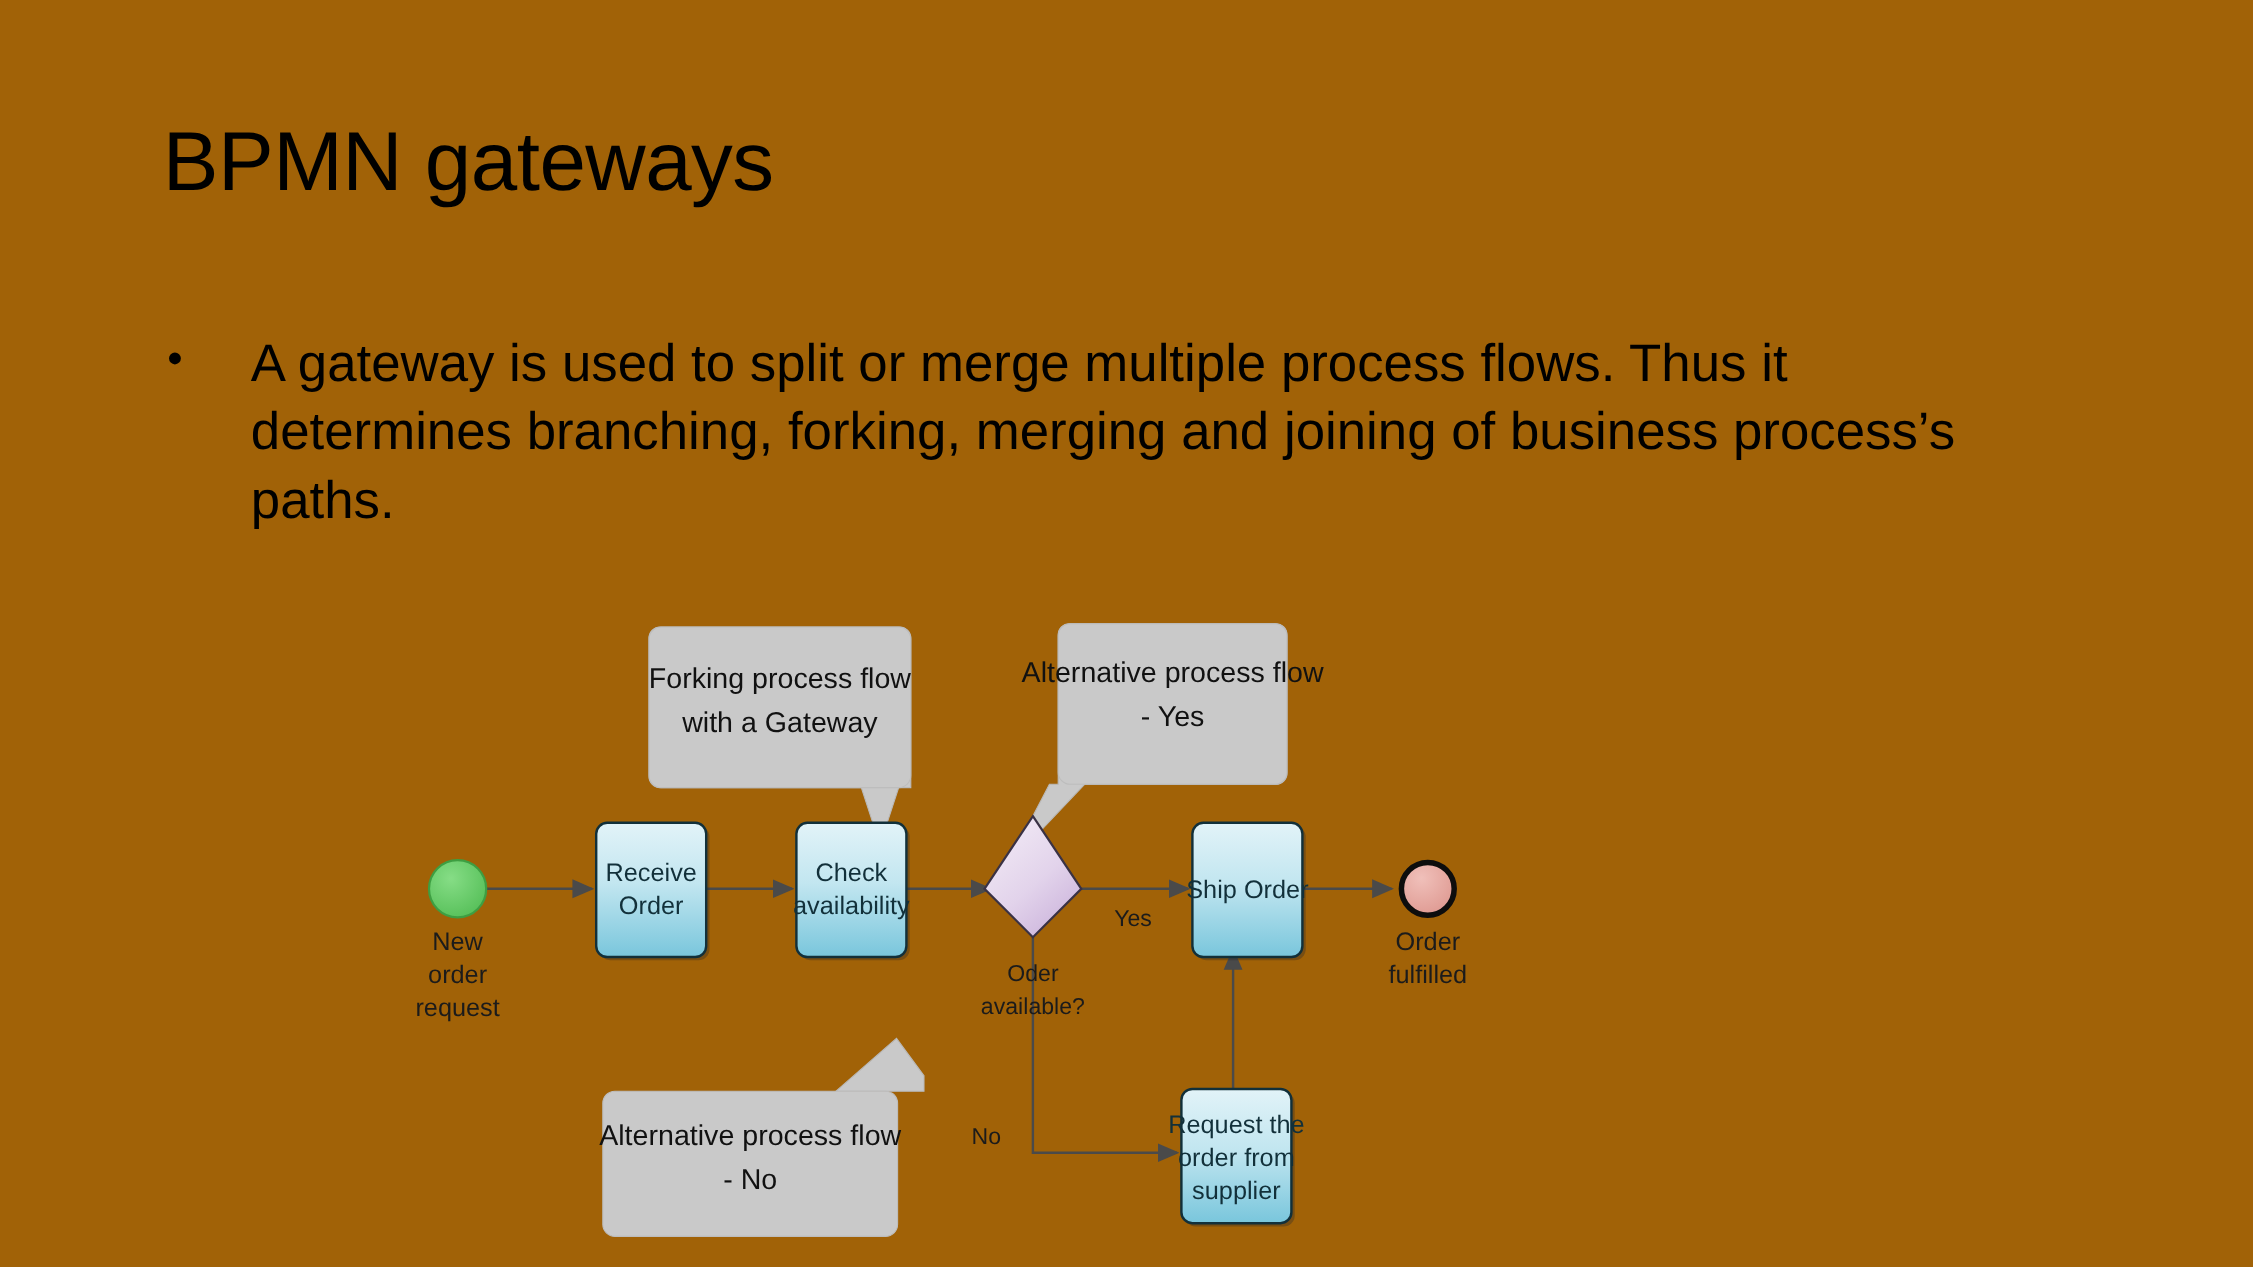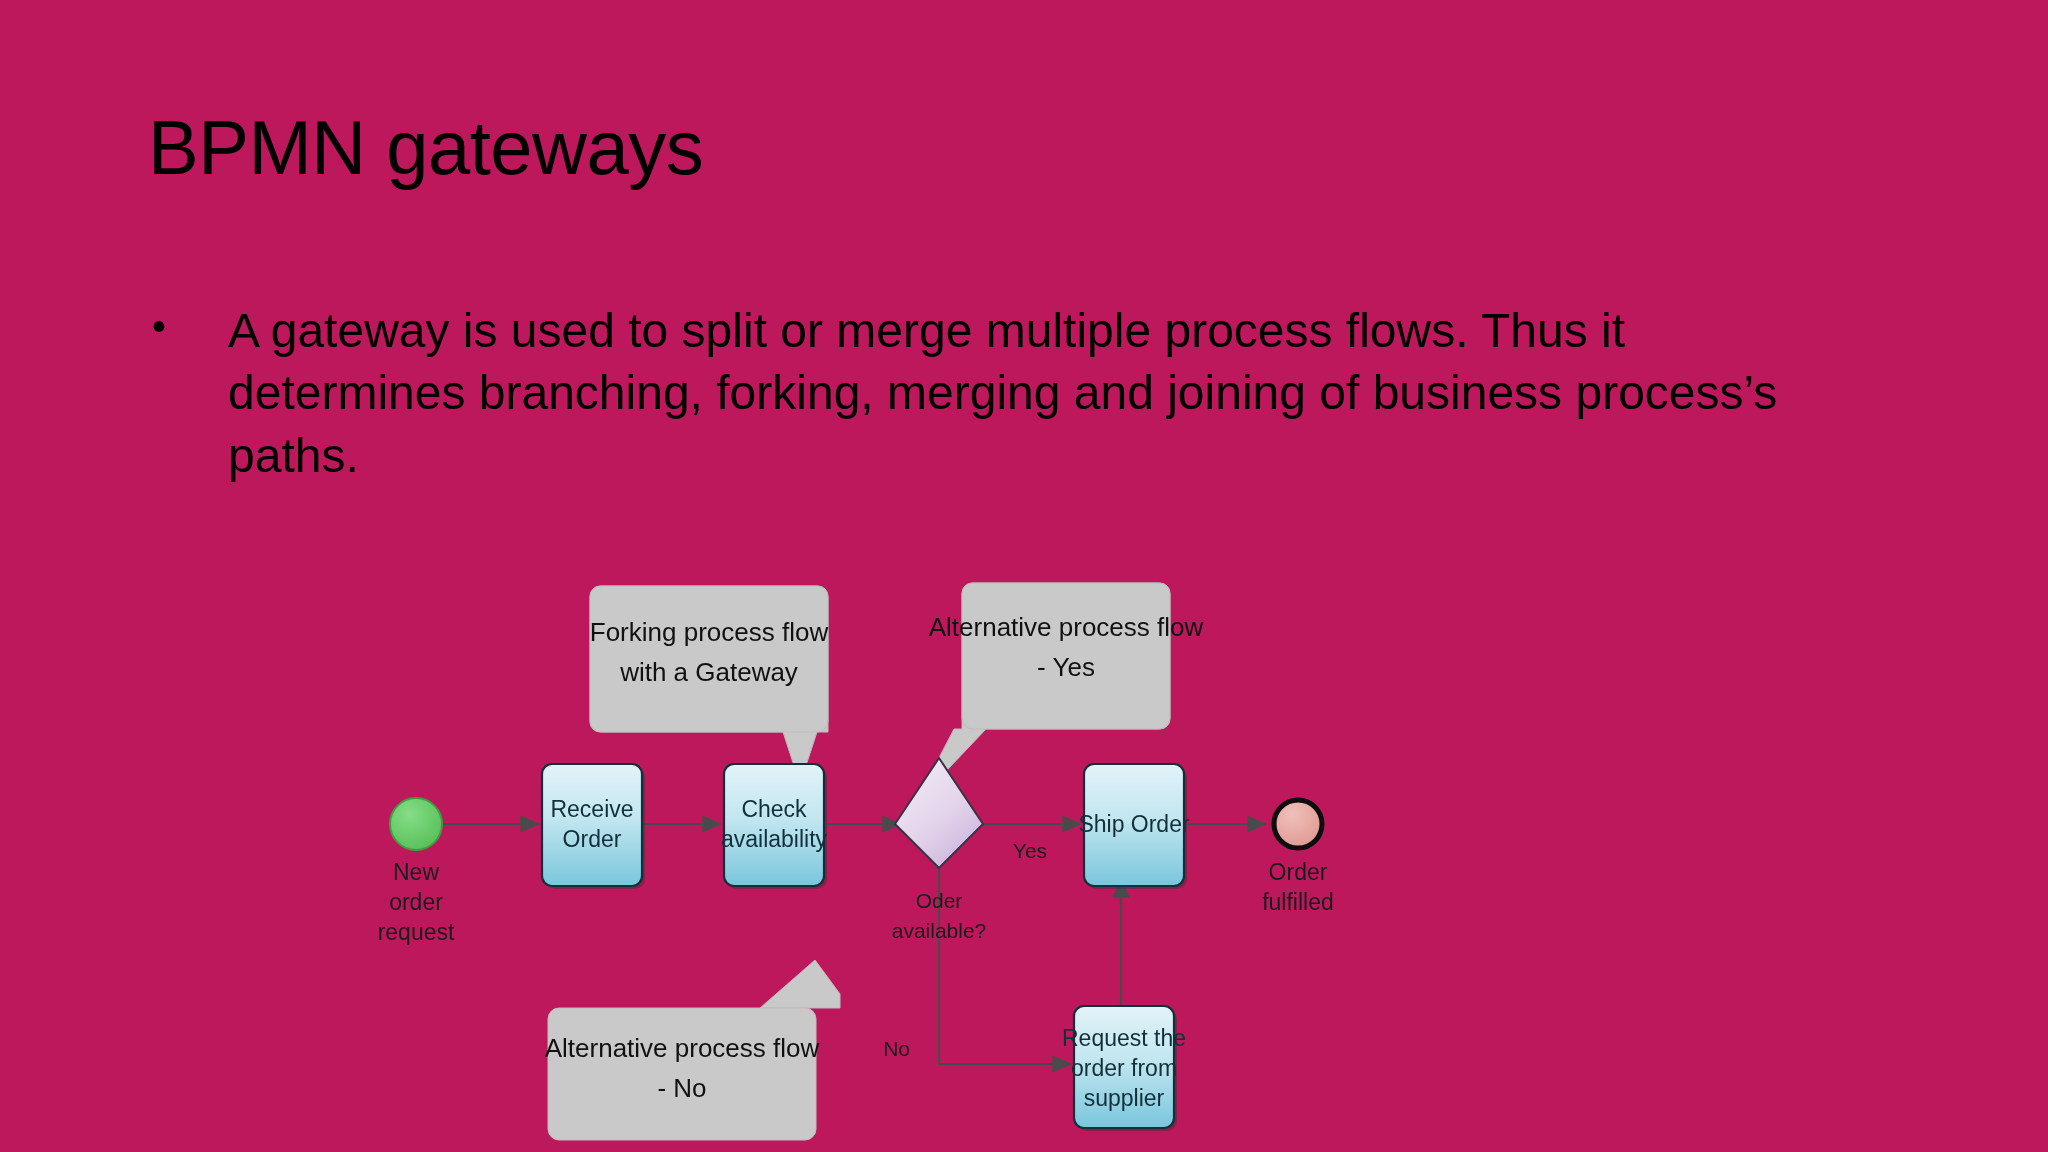--- a/index.html
+++ b/index.html
@@ -4,21 +4,21 @@
 <style>
   html, body {
     margin: 0;
     padding: 0;
     background: #ffffff;
   }
   #slide {
     position: relative;
     width: 2048px;
     height: 1152px;
-    background: #be185d;
+    background: #a16207;
     overflow: hidden;
     font-family: "Liberation Sans", sans-serif;
   }
 
   
   #slide-title {
     position: absolute;
     left: 148px;
     top: 108px;
     font-size: 76px;
@@ -52,21 +52,21 @@
   }
   .bullet-text {
     flex: 1 1 auto;
     margin-left: 36px;
   }
 
   
   #diagram {
     position: absolute;
     left: 370px;
-    top: 536px;
+    top: 520px;
     width: 1280px;
     height: 600px;
   }
   #diagram svg {
     display: block;
     width: 1280px;
     height: 600px;
     overflow: visible;
   }
   .dg-label {

